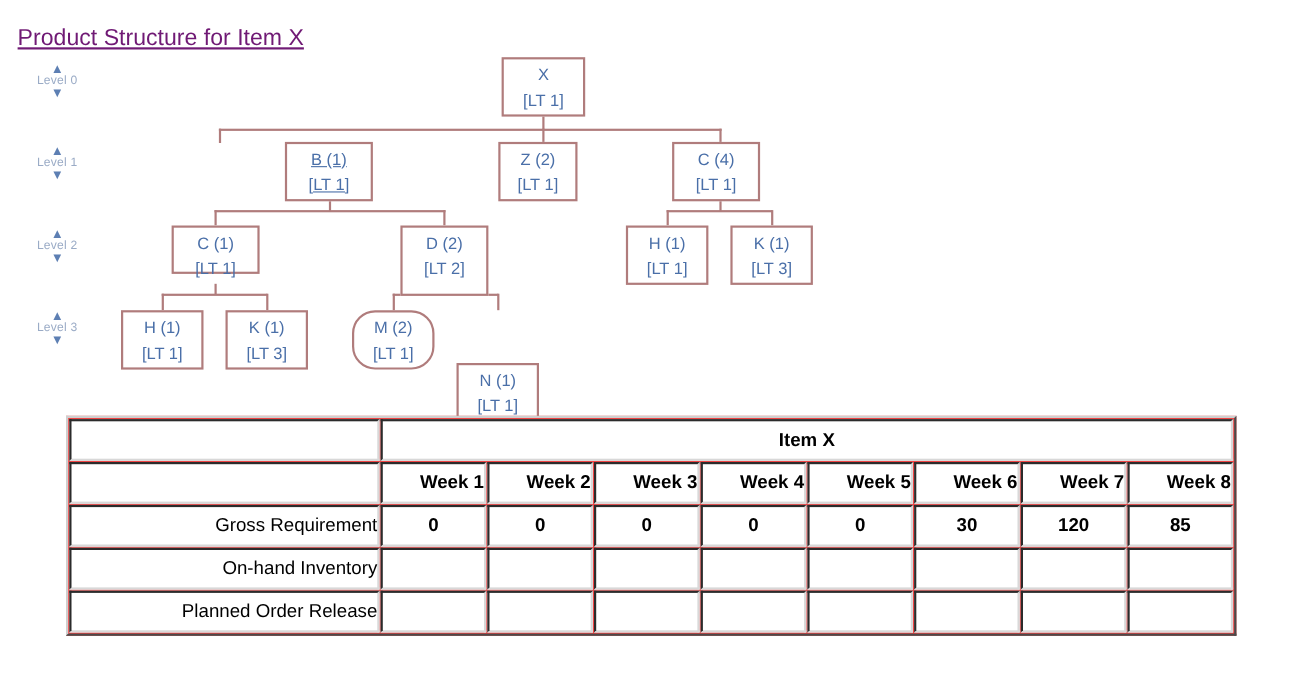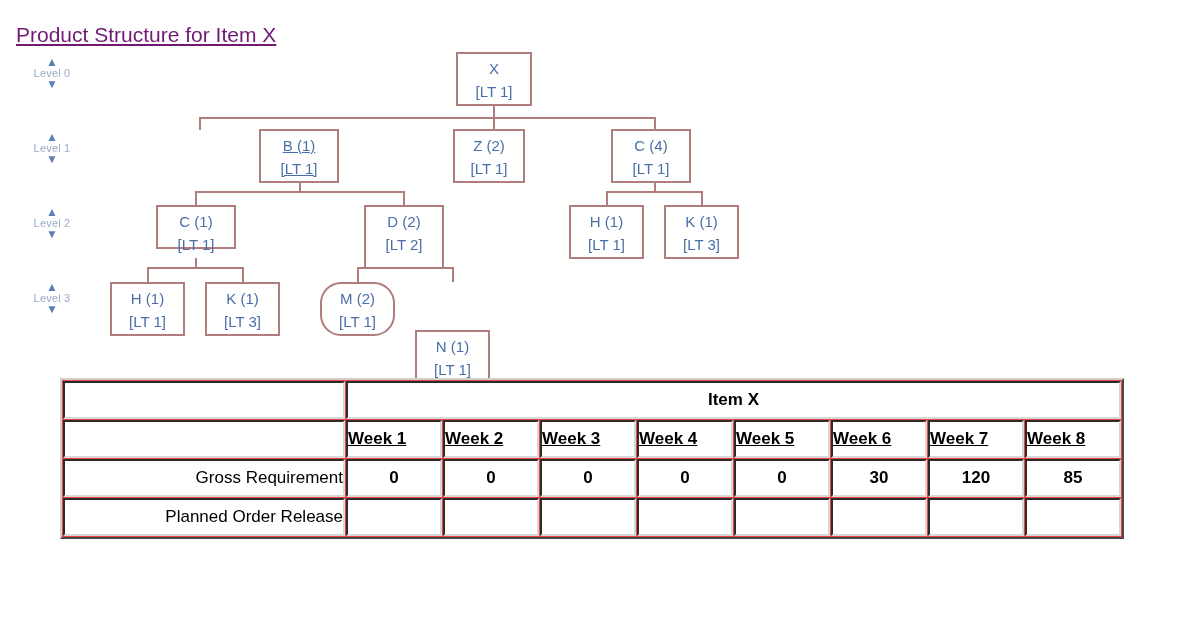--- a/index.html
+++ b/index.html
@@ -107,23 +107,22 @@
     height: 34px;
     vertical-align: middle;
   }
   .rowlabel-cell {
     width: 278px;
     text-align: right;
     font-weight: 400;
   }
   .week-cell {
     width: 92px;
-    text-align: left;
+    text-align: right;
     font-weight: bold;
-    text-decoration: underline;
   }
   .title-cell {
     text-align: center;
     font-weight: bold;
   }
   .blank-cell { }
   .value-cell {
     text-align: center;
     font-weight: bold;
   }
@@ -258,20 +257,31 @@
       <td class="value-cell">0</td>
       <td class="value-cell">0</td>
       <td class="value-cell">0</td>
       <td class="value-cell">0</td>
       <td class="value-cell">0</td>
       <td class="value-cell">30</td>
       <td class="value-cell">120</td>
       <td class="value-cell">85</td>
     </tr>
     <tr>
+      <td class="rowlabel-cell">On-hand Inventory</td>
+      <td class="value-cell empty-row-cell"></td>
+      <td class="value-cell empty-row-cell"></td>
+      <td class="value-cell empty-row-cell"></td>
+      <td class="value-cell empty-row-cell"></td>
+      <td class="value-cell empty-row-cell"></td>
+      <td class="value-cell empty-row-cell"></td>
+      <td class="value-cell empty-row-cell"></td>
+      <td class="value-cell empty-row-cell"></td>
+    </tr>
+    <tr>
       <td class="rowlabel-cell">Planned Order Release</td>
       <td class="value-cell empty-row-cell"></td>
       <td class="value-cell empty-row-cell"></td>
       <td class="value-cell empty-row-cell"></td>
       <td class="value-cell empty-row-cell"></td>
       <td class="value-cell empty-row-cell"></td>
       <td class="value-cell empty-row-cell"></td>
       <td class="value-cell empty-row-cell"></td>
       <td class="value-cell empty-row-cell"></td>
     </tr>

